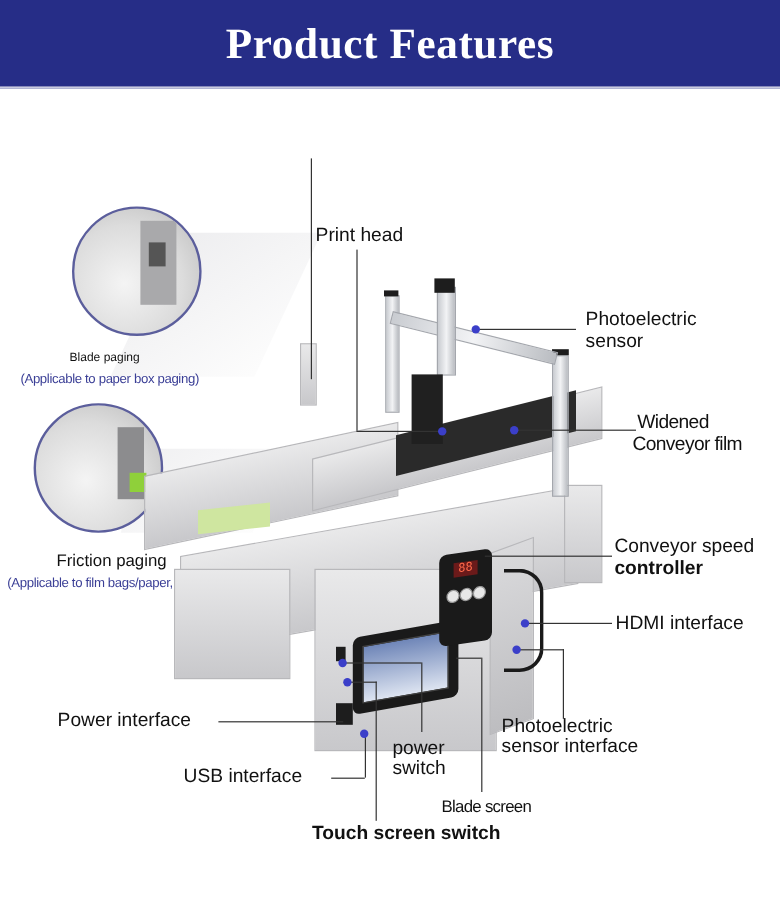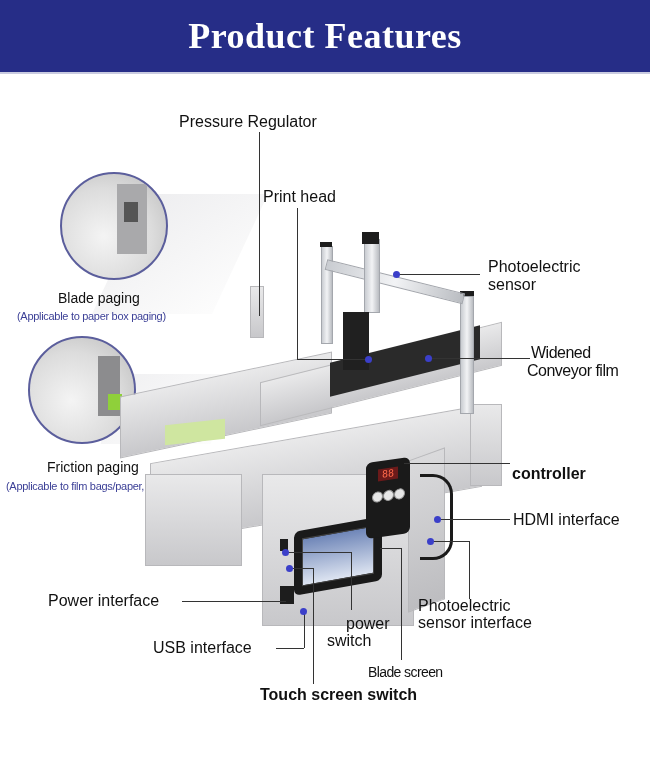--- a/index.html
+++ b/index.html
@@ -35,21 +35,21 @@
   <div class="circle" style="left:60px; top:98px; width:104px; height:104px;">
     <div style="position:absolute; left:55px; top:10px; width:30px; height:70px; background:#a9a9ab;"></div>
     <div style="position:absolute; left:62px; top:28px; width:14px; height:20px; background:#555;"></div>
   </div>
   <div class="beam" style="left:110px; top:300px; width:110px; height:70px; transform:skewX(-15deg); opacity:.6;"></div>
   <div class="circle" style="left:28px; top:262px; width:104px; height:104px;">
     <div style="position:absolute; left:68px; top:18px; width:22px; height:60px; background:#8c8c8e;"></div>
     <div style="position:absolute; left:78px; top:56px; width:14px; height:16px; background:#8fd03a;"></div>
   </div>
 
-  <div class="lbl" style="left:58px; top:216px; font-size:14px;">Blade paging</div>
+  <div class="lbl" style="left:58px; top:216px; font-size:10px;">Blade paging</div>
   <div class="sub" style="left:17px; top:236px;">(Applicable to paper box paging)</div>
   <div class="lbl" style="left:47px; top:385px; font-size:14px;">Friction paging</div>
   <div class="sub" style="left:6px; top:406px;">(Applicable to film bags/paper, etc.)</div>
 
   <div class="metal" style="left:120px; top:300px; width:210px; height:60px; transform:skewY(-12deg);"></div>
   <div style="position:absolute; left:165px; top:348px; width:60px; height:20px; background:#cfe6a0; transform:skewY(-6deg);"></div>
   <div class="metal" style="left:260px; top:278px; width:240px; height:42px; transform:skewY(-14deg);"></div>
   <div class="belt" style="left:330px; top:270px; width:150px; height:34px; transform:skewY(-14deg);"></div>
   <div class="metal" style="left:150px; top:360px; width:330px; height:80px; transform:skewY(-10deg);"></div>
   <div class="metal" style="left:262px; top:400px; width:150px; height:150px;"></div>
@@ -100,29 +100,29 @@
   <div class="line" style="left:351px; top:478px; width:1px; height:58px;"></div>
   <div class="dot" style="left:282px; top:475px;"></div>
   <div class="line" style="left:290px; top:494px; width:24px; height:1px;"></div>
   <div class="line" style="left:313px; top:494px; width:1px; height:116px;"></div>
   <div class="dot" style="left:286px; top:491px;"></div>
   <div class="line" style="left:182px; top:527px; width:104px; height:1px;"></div>
   <div class="line" style="left:276px; top:574px; width:28px; height:1px;"></div>
   <div class="line" style="left:304px; top:537px; width:1px; height:37px;"></div>
   <div class="dot" style="left:300px; top:534px;"></div>
 
-  <div class="lbl" style="left:179px; top:39px;">Pressure Regulator</div>
   <div class="lbl" style="left:263px; top:114px;">Print head</div>
   <div class="lbl" style="left:488px; top:184px;">Photoelectric</div>
   <div class="lbl" style="left:488px; top:202px;">sensor</div>
   <div class="lbl" style="left:531px; top:270px; letter-spacing:-0.5px;">Widened</div>
   <div class="lbl" style="left:527px; top:288px; letter-spacing:-0.5px;">Conveyor film</div>
+  <div class="lbl" style="left:512px; top:373px;">Conveyor speed</div>
   <div class="lbl" style="left:512px; top:391px;font-weight:bold;">controller</div>
   <div class="lbl" style="left:513px; top:437px;">HDMI interface</div>
   <div class="lbl" style="left:418px; top:523px;">Photoelectric</div>
   <div class="lbl" style="left:418px; top:540px;">sensor interface</div>
-  <div class="lbl" style="left:346px; top:541px;">power</div>
+  <div class="lbl" style="left:327px; top:541px;">power</div>
   <div class="lbl" style="left:327px; top:558px;">switch</div>
   <div class="lbl" style="left:368px; top:590px; font-size:14px; letter-spacing:-0.6px;">Blade screen</div>
   <div class="lbl" style="left:260px; top:612px;font-weight:bold;">Touch screen switch</div>
   <div class="lbl" style="left:153px; top:565px;">USB interface</div>
   <div class="lbl" style="left:48px; top:518px;">Power interface</div>
 </div>
 
 </body></html>

